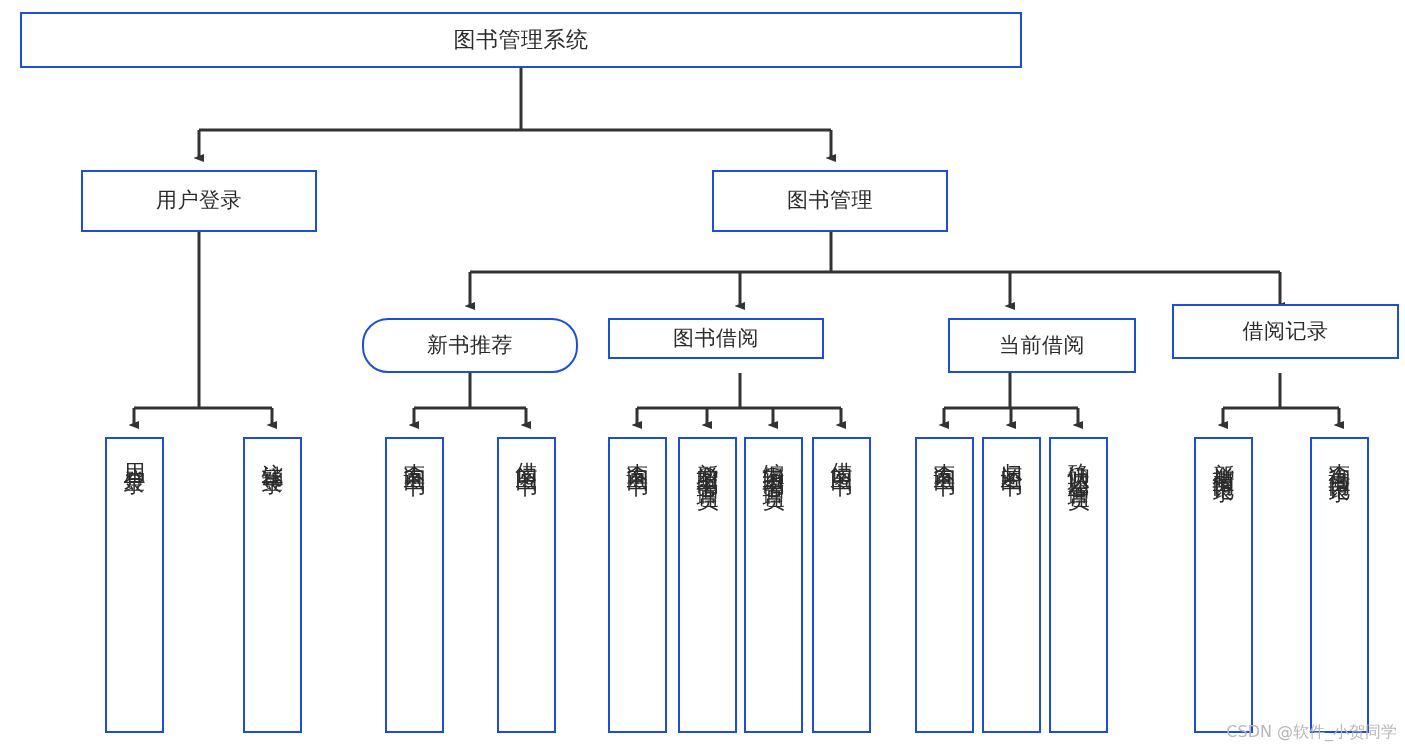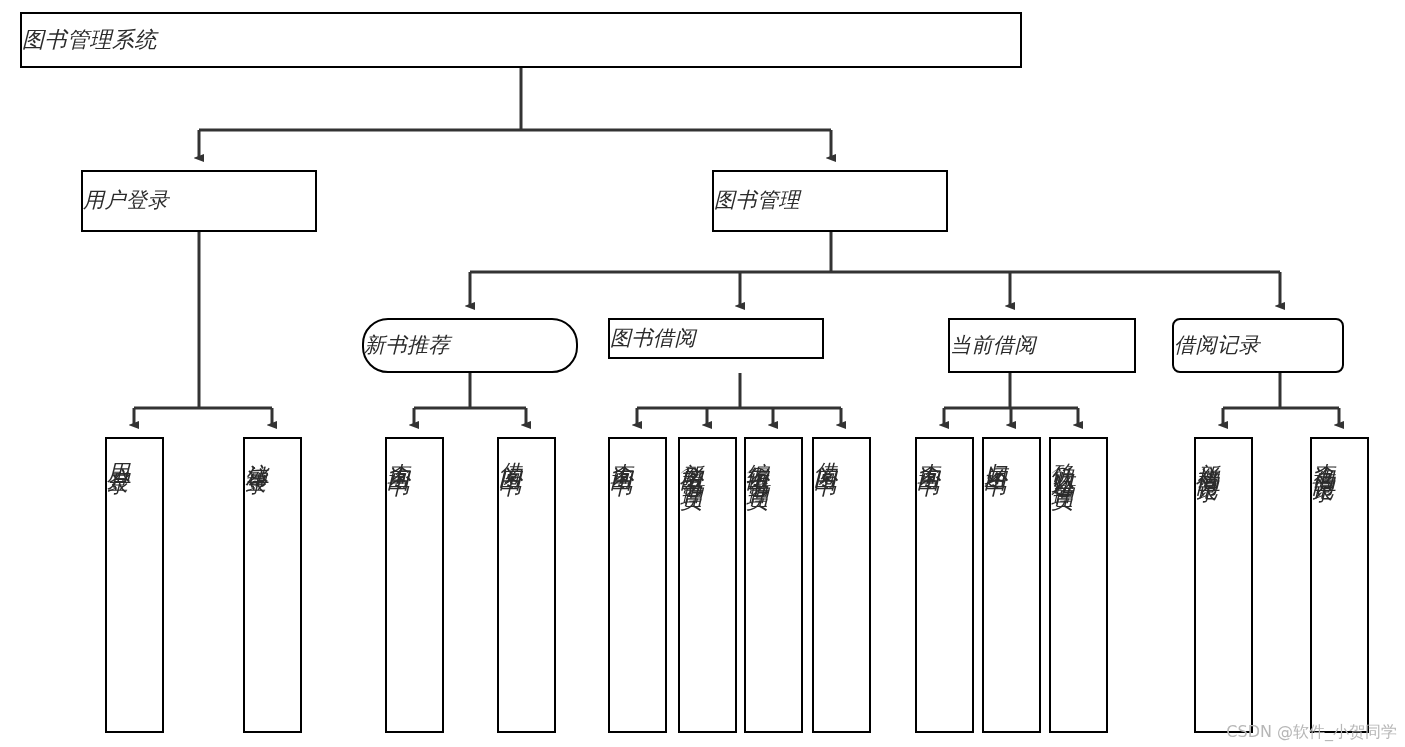--- a/index.html
+++ b/index.html
@@ -20,27 +20,27 @@
   #edges {
     position: absolute;
     left: 0;
     top: 0;
     width: 1405px;
     height: 747px;
   }
   .node {
     position: absolute;
     box-sizing: border-box;
-    border: 2px solid #000000;
+    border: 2px solid #1d4ed8;
     background: #ffffff;
     display: flex;
     align-items: center;
+    justify-content: center;
     color: #2b2b2b;
     z-index: 2;
-    font-style: italic;
   }
   .node .label {
     display: block;
     text-align: center;
     line-height: 1.12;
     letter-spacing: 0.5px;
   }
   .node.horiz .label {
     font-size: 21px;
   }
@@ -138,21 +138,21 @@
 
   <div class="node horiz" style="left:362px; top:318px; width:216px; height:55px;border-radius:26px;">
     <span class="label">新书推荐</span>
   </div>
   <div class="node horiz" style="left:608px; top:318px; width:216px; height:41px;">
     <span class="label">图书借阅</span>
   </div>
   <div class="node horiz" style="left:948px; top:318px; width:188px; height:55px;">
     <span class="label">当前借阅</span>
   </div>
-  <div class="node horiz" style="left:1172px; top:318px; width:172px; height:55px;border-radius:8px;">
+  <div class="node horiz" style="left:1172px; top:304px; width:227px; height:55px;">
     <span class="label">借阅记录</span>
   </div>
 
   <div class="node vert" style="left:105px; top:437px; width:59px; height:296px;">
     <span class="label">用户登录</span>
   </div>
   <div class="node vert" style="left:243px; top:437px; width:59px; height:296px;">
     <span class="label">注销登录</span>
   </div>
 

